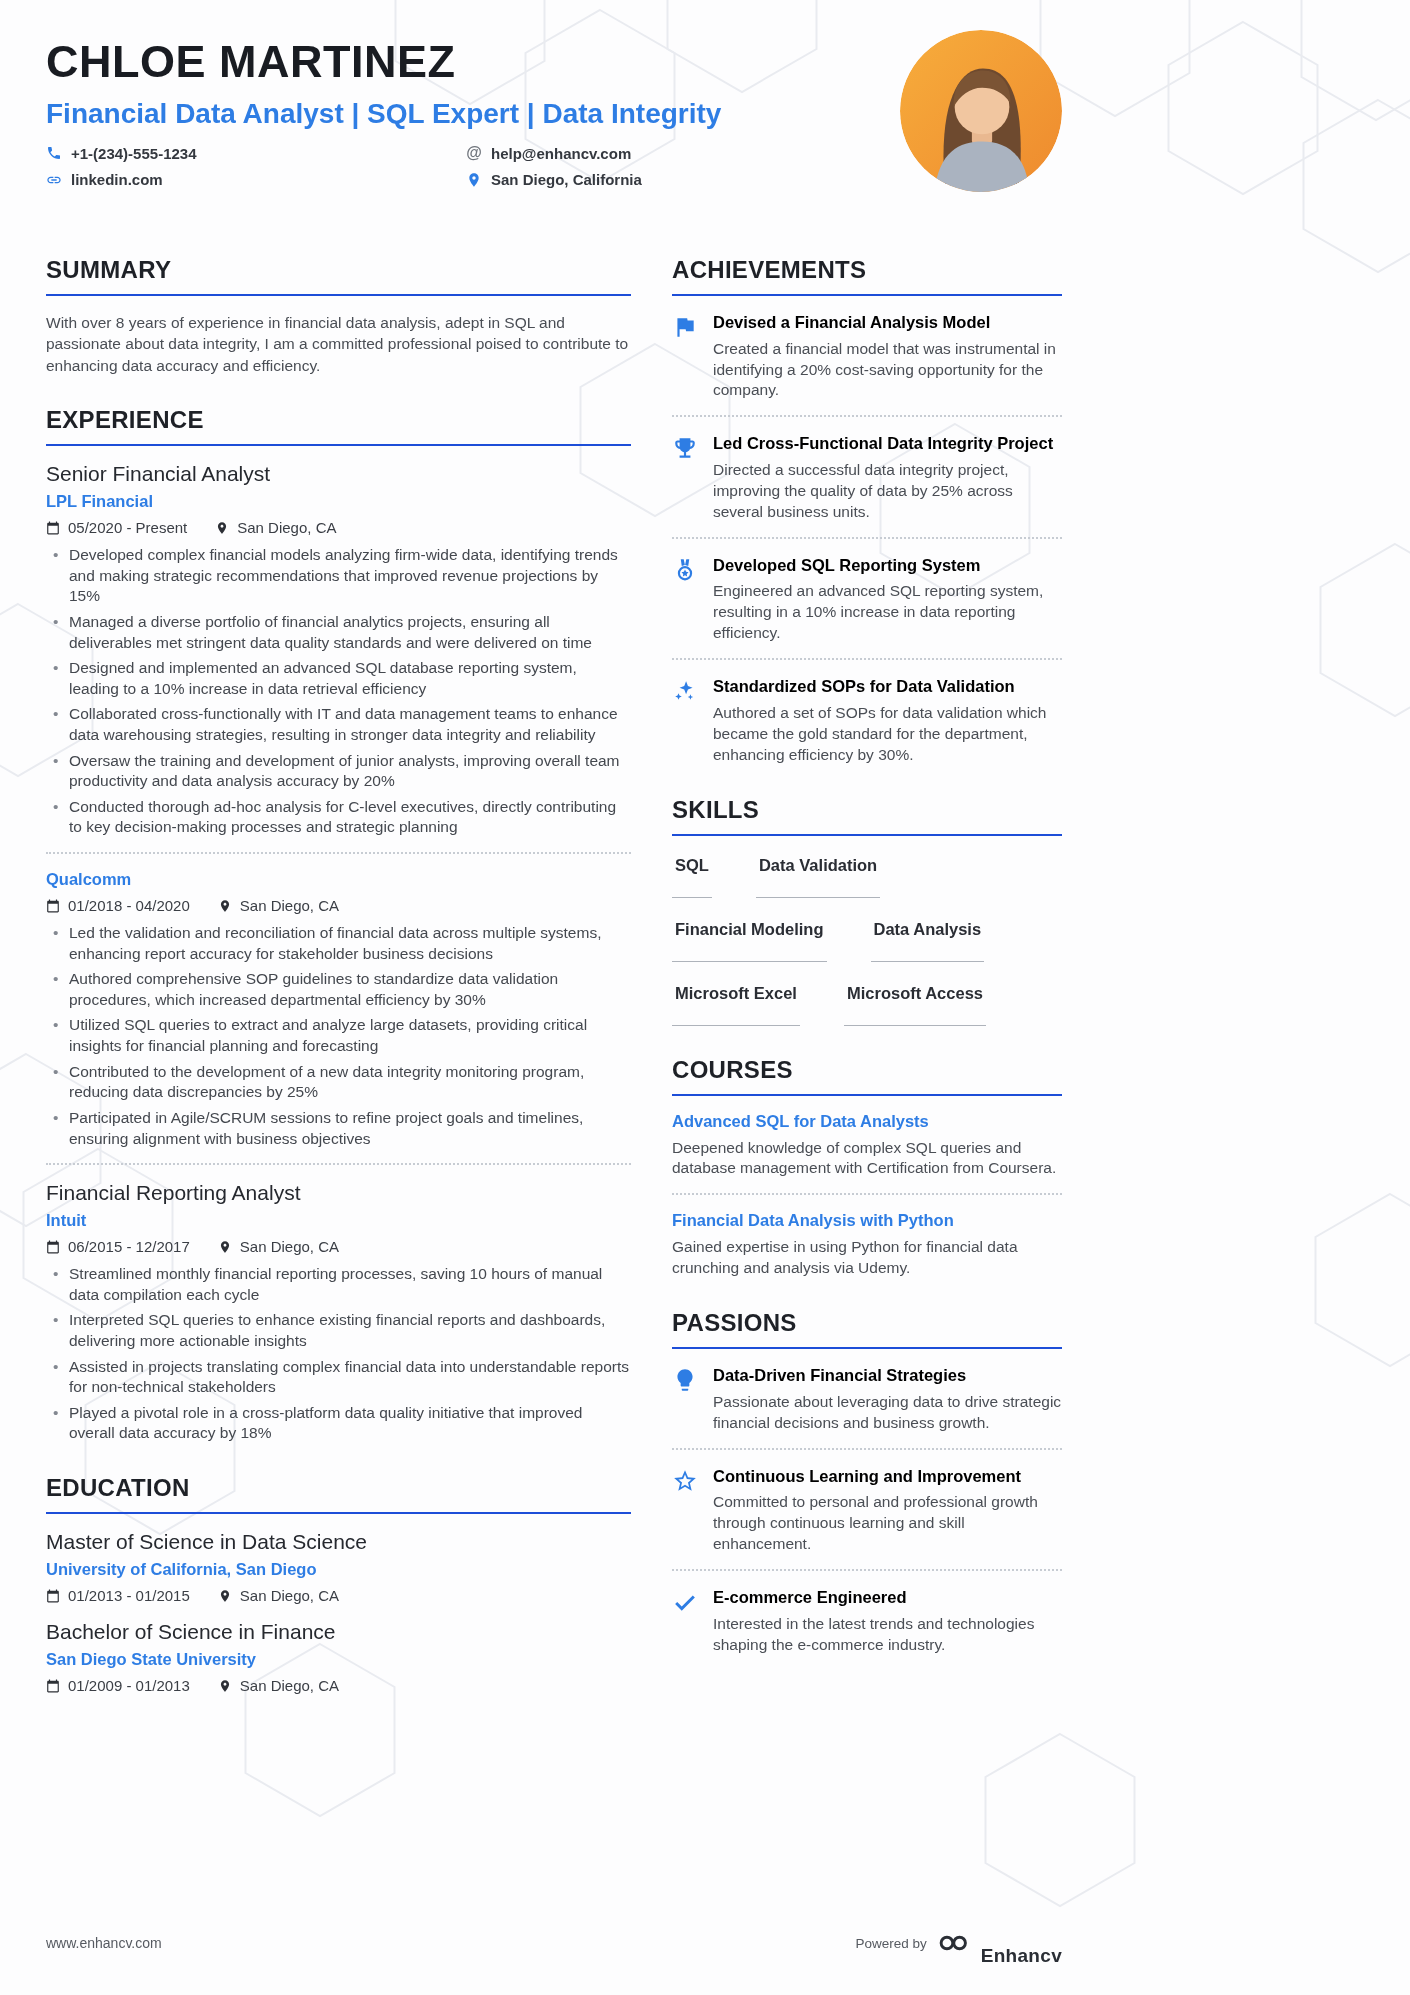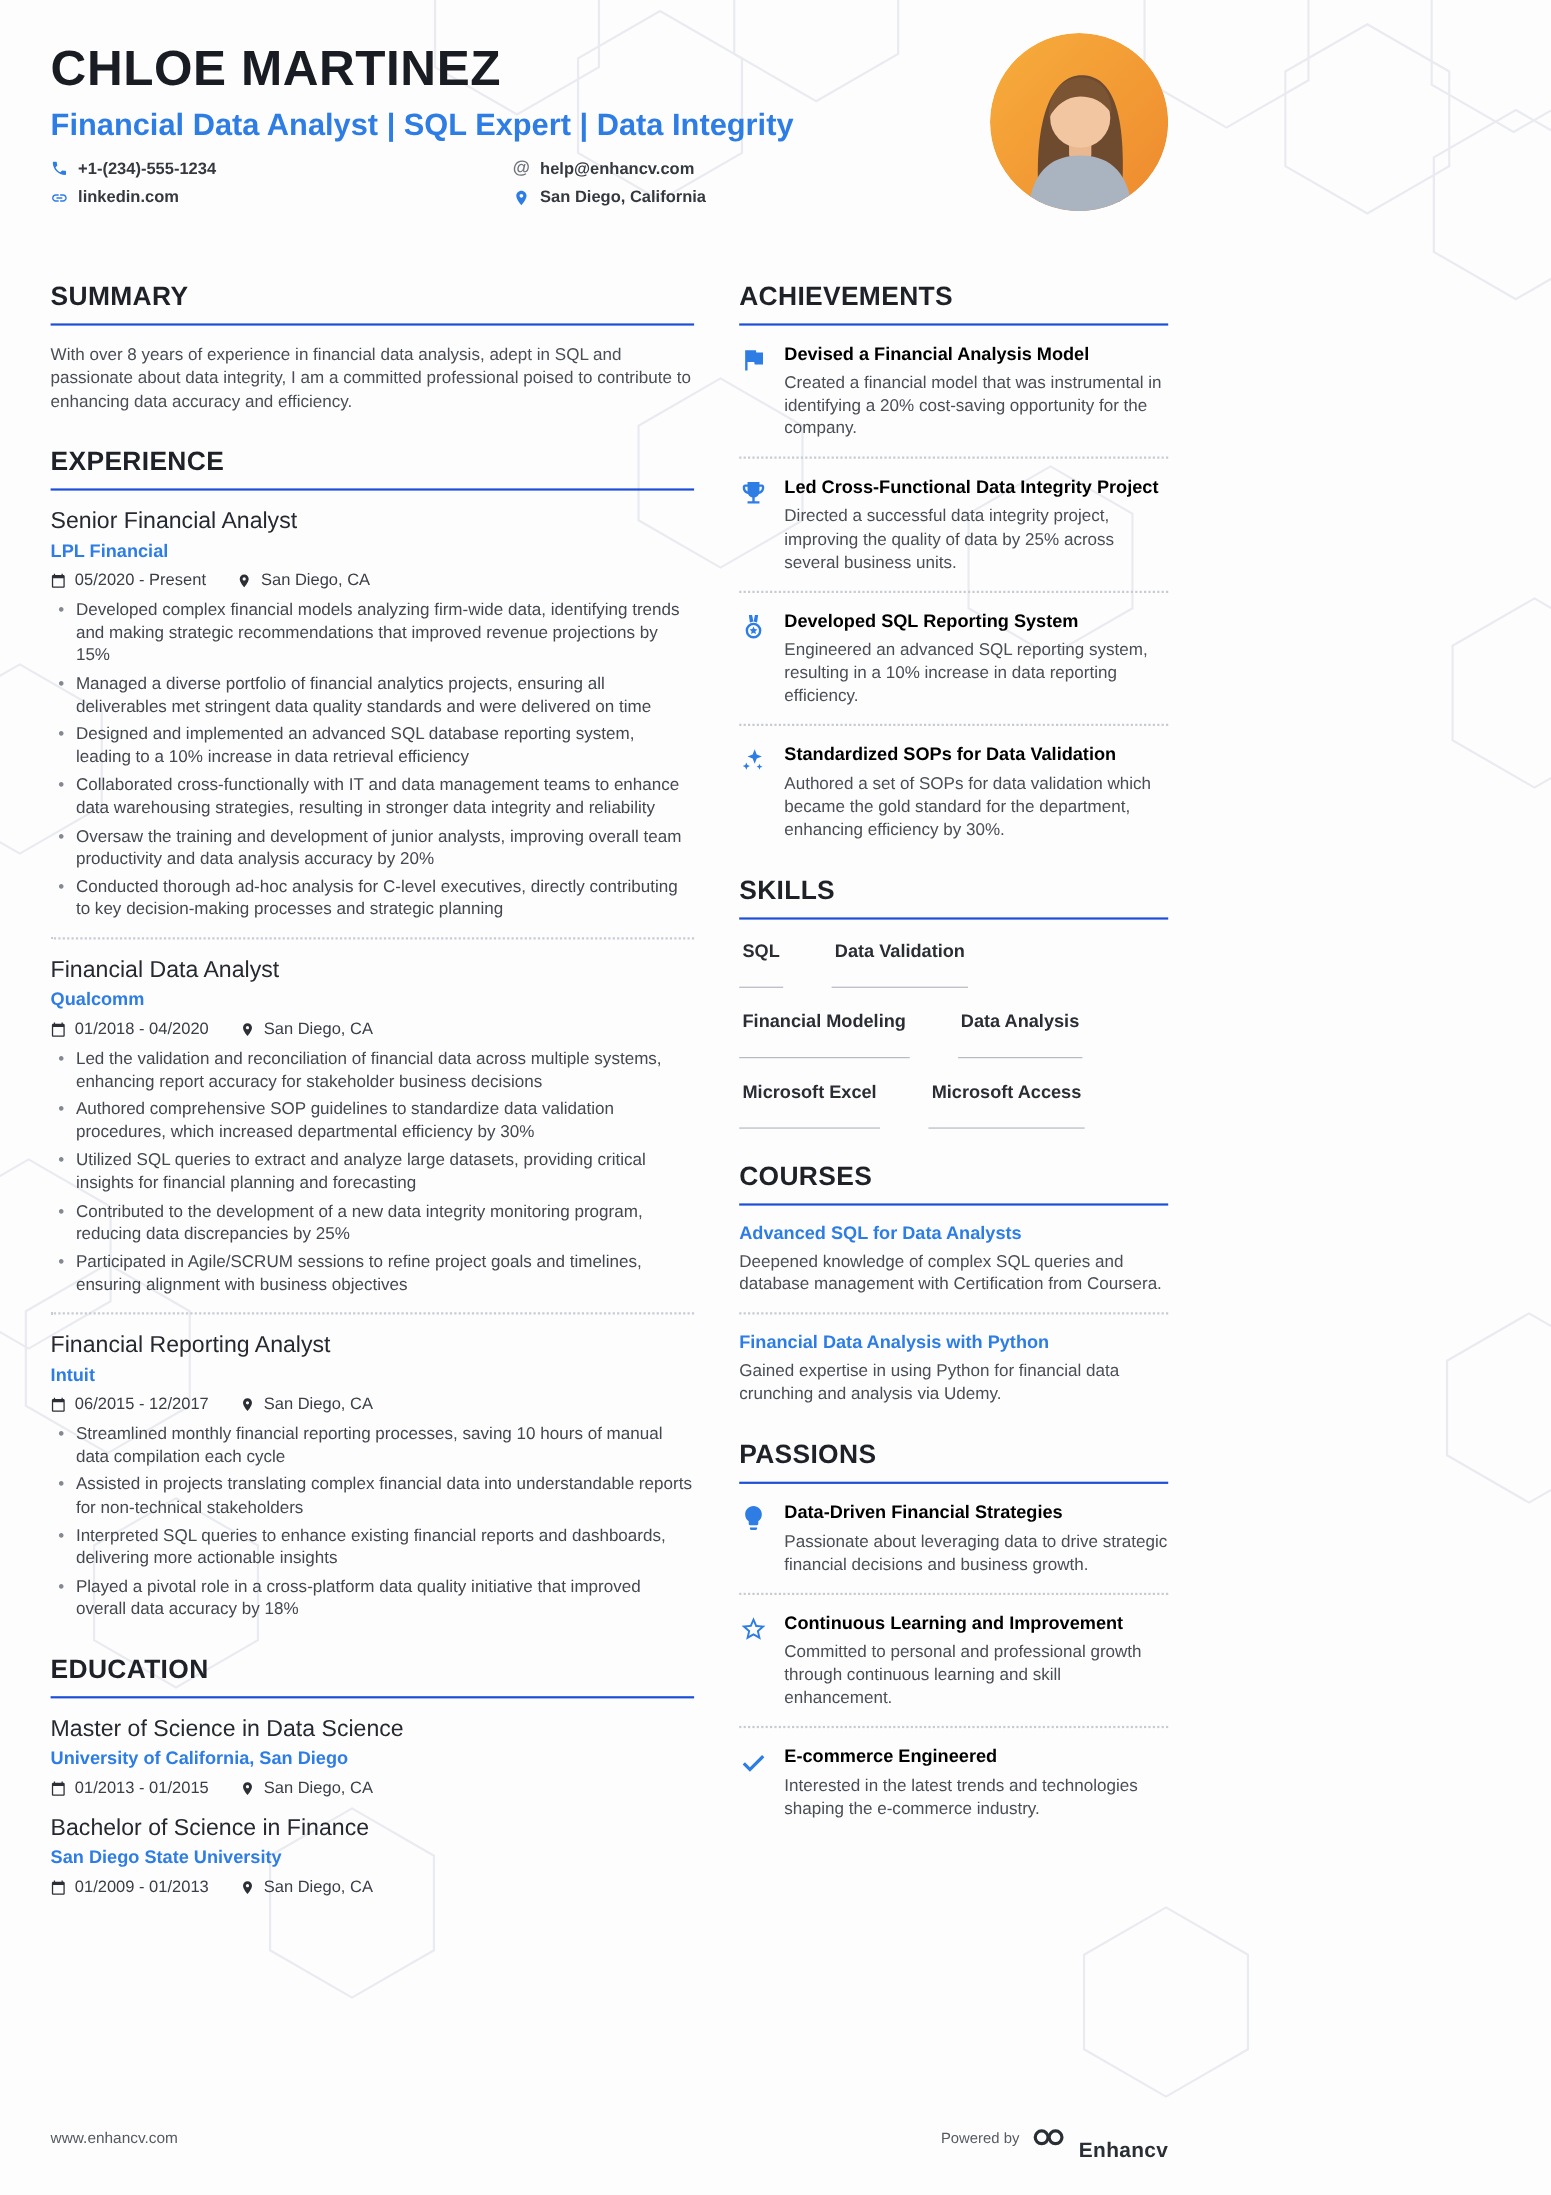--- a/index.html
+++ b/index.html
@@ -181,21 +181,20 @@
             <li>Managed a diverse portfolio of financial analytics projects, ensuring all deliverables met stringent data quality standards and were delivered on time</li>
             <li>Designed and implemented an advanced SQL database reporting system, leading to a 10% increase in data retrieval efficiency</li>
             <li>Collaborated cross-functionally with IT and data management teams to enhance data warehousing strategies, resulting in stronger data integrity and reliability</li>
             <li>Oversaw the training and development of junior analysts, improving overall team productivity and data analysis accuracy by 20%</li>
             <li>Conducted thorough ad-hoc analysis for C-level executives, directly contributing to key decision-making processes and strategic planning</li>
           </ul>
         </article>
         <hr class="dotted">
 
         <article class="job">
-          <h3>Financial Data Analyst</h3>
           <div class="org">Qualcomm</div>
           <div class="meta">
             <span class="meta-item">
               <svg viewBox="0 0 24 24">
                   <path fill="currentColor" d="M20 3h-1V1h-2v2H7V1H5v2H4c-1.1 0-2 .9-2 2v16c0 1.1.9 2 2 2h16c1.1 0 2-.9 2-2V5c0-1.1-.9-2-2-2zm0 18H4V8h16v13z"></path>
                 </svg>
               <span>01/2018 - 04/2020</span>
             </span>
             <span class="meta-item">
               <svg viewBox="0 0 24 24">
@@ -226,22 +225,22 @@
             </span>
             <span class="meta-item">
               <svg viewBox="0 0 24 24">
                   <path fill="currentColor" d="M12 2C8.13 2 5 5.13 5 9c0 5.25 7 13 7 13s7-7.75 7-13c0-3.87-3.13-7-7-7zm0 9.5c-1.38 0-2.5-1.12-2.5-2.5s1.12-2.5 2.5-2.5 2.5 1.12 2.5 2.5-1.12 2.5-2.5 2.5z"></path>
                 </svg>
               <span>San Diego, CA</span>
             </span>
           </div>
           <ul class="bullets">
             <li>Streamlined monthly financial reporting processes, saving 10 hours of manual data compilation each cycle</li>
+            <li>Interpreted SQL queries to enhance existing financial reports and dashboards, delivering more actionable insights</li>
             <li>Assisted in projects translating complex financial data into understandable reports for non-technical stakeholders</li>
-            <li>Interpreted SQL queries to enhance existing financial reports and dashboards, delivering more actionable insights</li>
             <li>Played a pivotal role in a cross-platform data quality initiative that improved overall data accuracy by 18%</li>
           </ul>
         </article>
       </section>
 
       <section>
         <h2 class="sec">EDUCATION</h2>
 
         <article class="edu">
           <h3>Master of Science in Data Science</h3>

